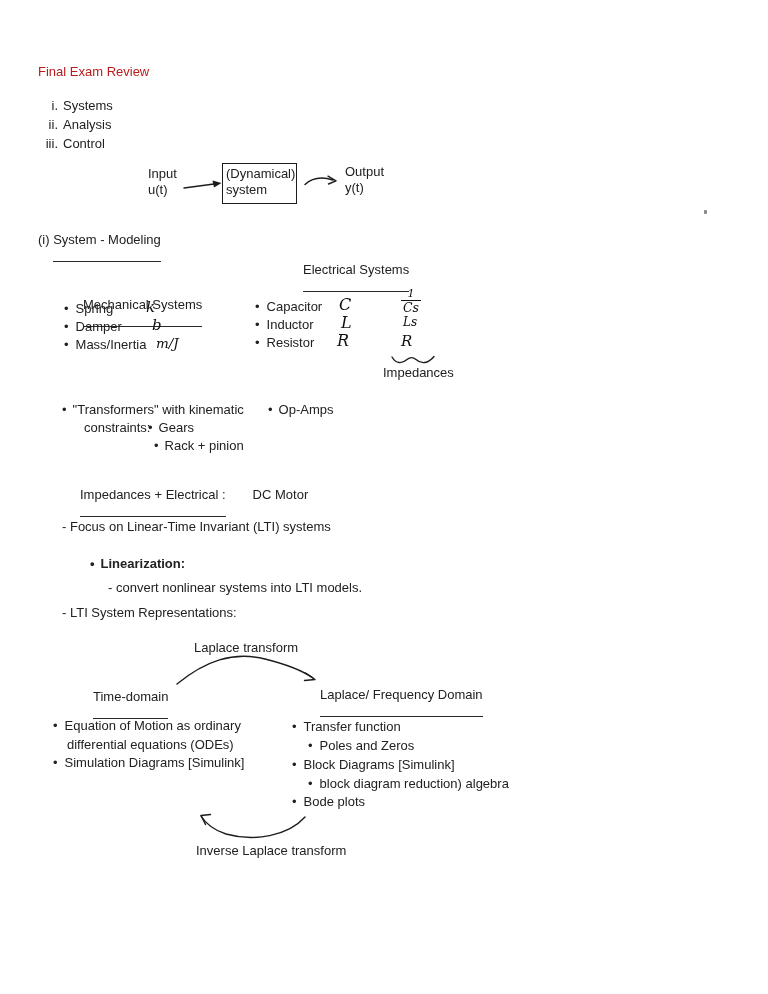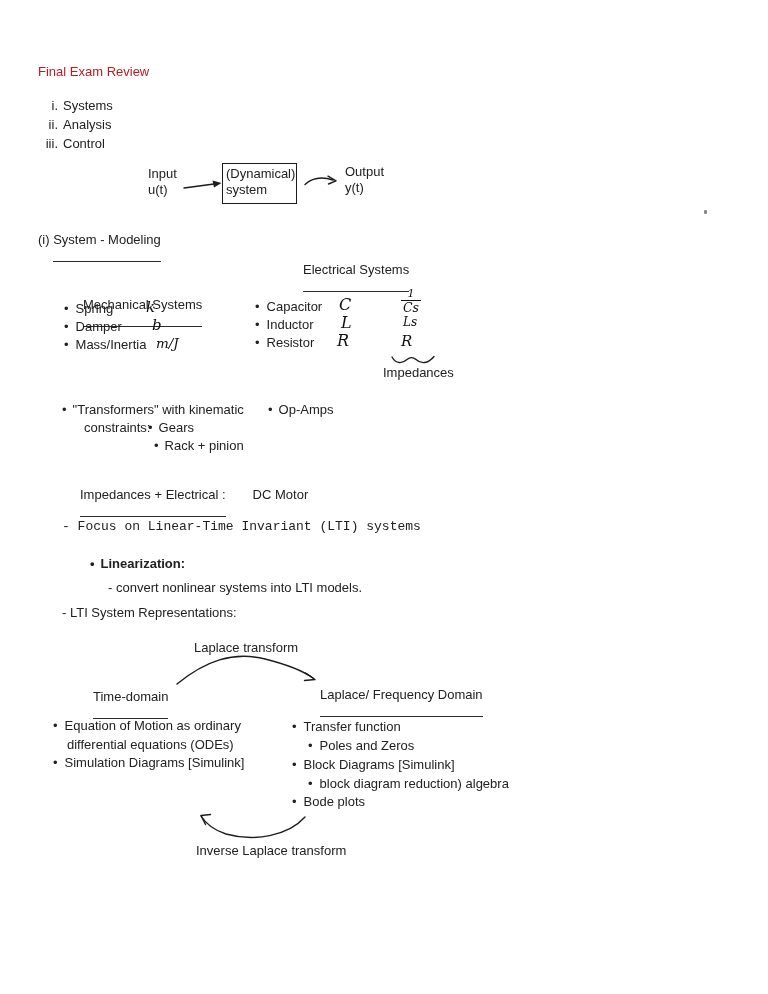--- a/index.html
+++ b/index.html
@@ -124,21 +124,21 @@
 <div class="abs txt bul-t" style="left:62px;top:402px;">"Transformers" with kinematic</div>
 <div class="abs txt" style="left:84px;top:420px;">constraints:</div>
 <div class="abs txt bul-t" style="left:148px;top:420px;">Gears</div>
 <div class="abs txt bul-t" style="left:154px;top:438px;">Rack + pinion</div>
 <div class="abs txt bul-t" style="left:268px;top:402px;">Op-Amps</div>
 
 <div class="abs txt" style="left:80px;top:487px;">
   <span class="u">Impedances + Electrical :</span><span style="margin-left:27px;text-align:right;">DC Motor</span>
 </div>
 
-<div class="abs txt dash" style="left:62px;top:519px;font-family:Liberation Mono, monospace;">- Focus on Linear-Time Invariant (LTI) systems</div>
+<div class="abs txt dash" style="left:62px;top:519px;">- Focus on Linear-Time Invariant (LTI) systems</div>
 <div class="abs txt bul-t" style="left:90px;top:556px;font-weight:bold;">Linearization:</div>
 <div class="abs txt dash" style="left:108px;top:580px;">- convert nonlinear systems into LTI models.</div>
 <div class="abs txt dash" style="left:62px;top:605px;">- LTI System Representations:</div>
 
 <div class="abs txt" style="left:194px;top:640px;">Laplace transform</div>
 
 <div class="abs" style="left:175px;top:653px;">
   <svg width="146" height="34" viewBox="0 0 146 34">
     <path class="stroke" d="M2,31 C30,8 58,-2 90,6 C110,11 128,18 138,25"></path>
     <path class="stroke" d="M140,26.5 L130.5,20 M140,26.5 L129.5,27.5"></path>

